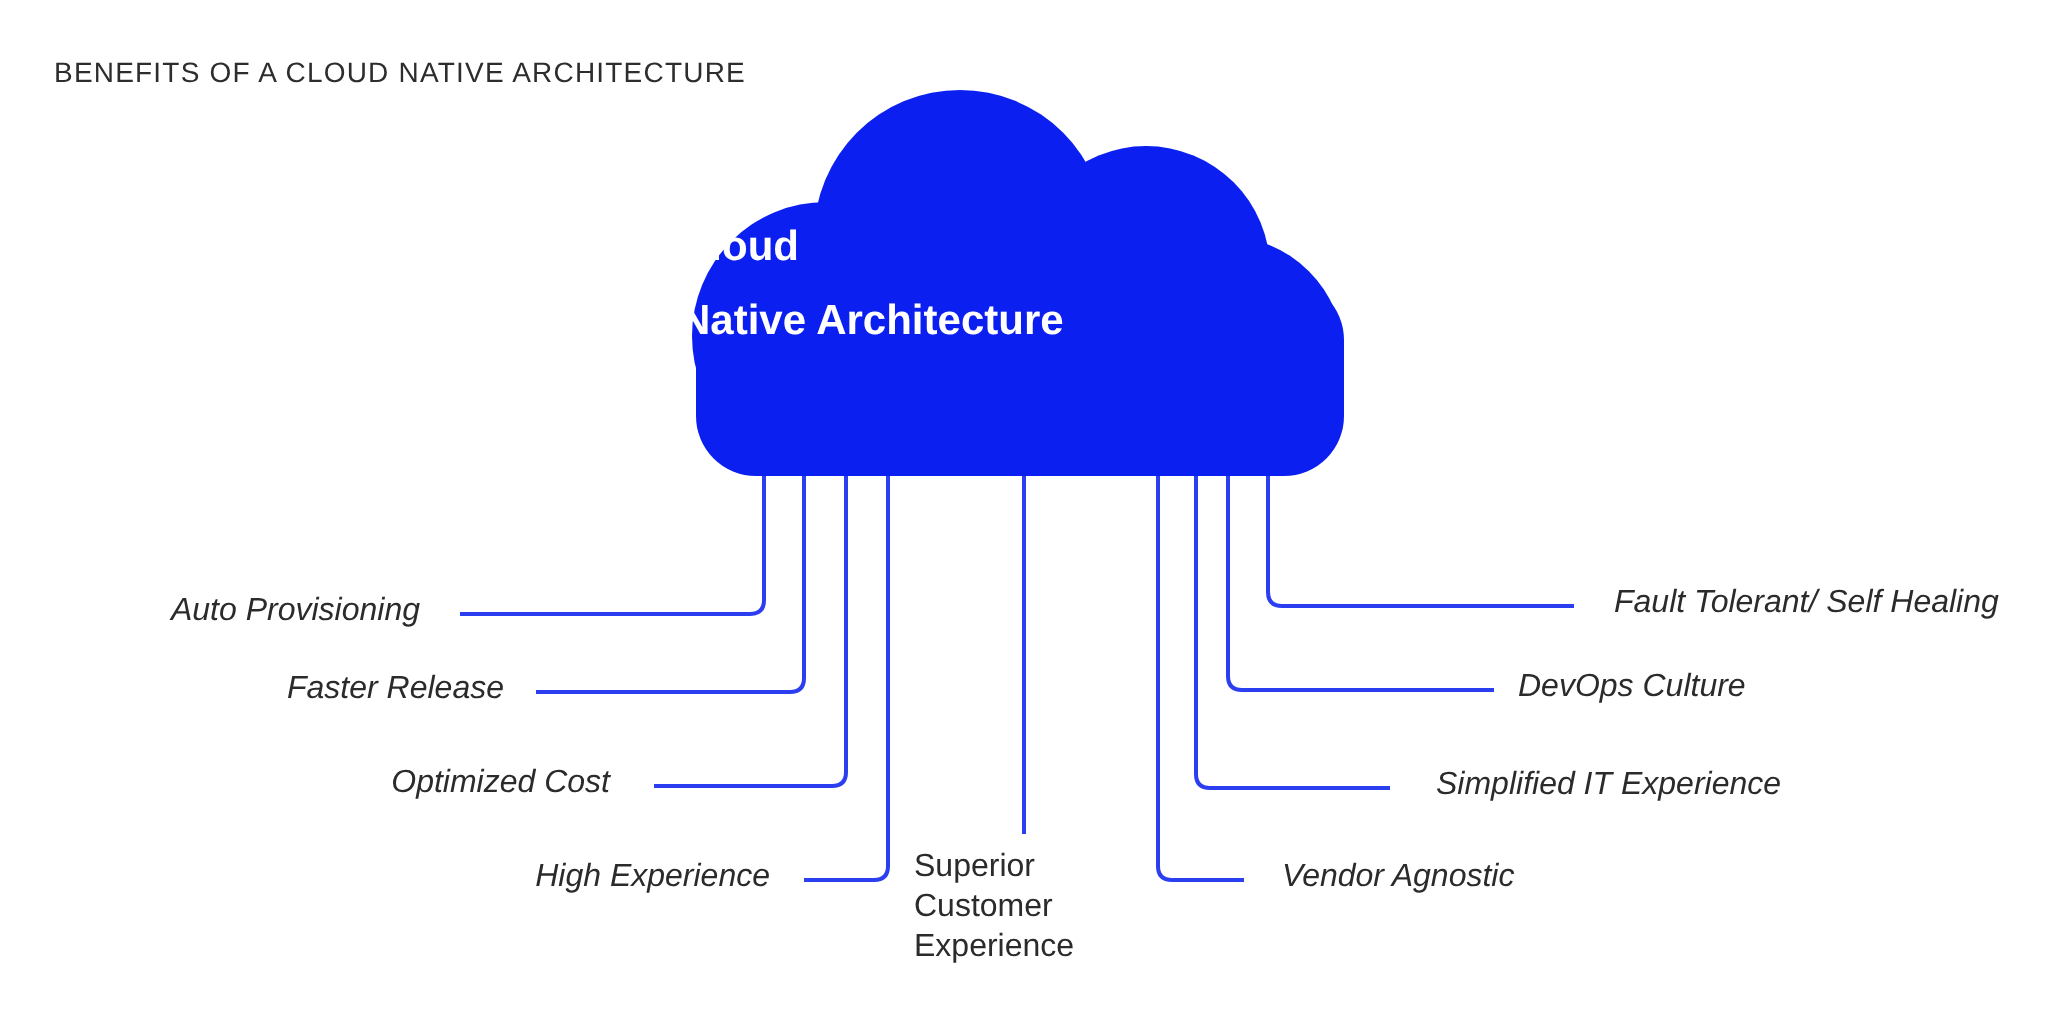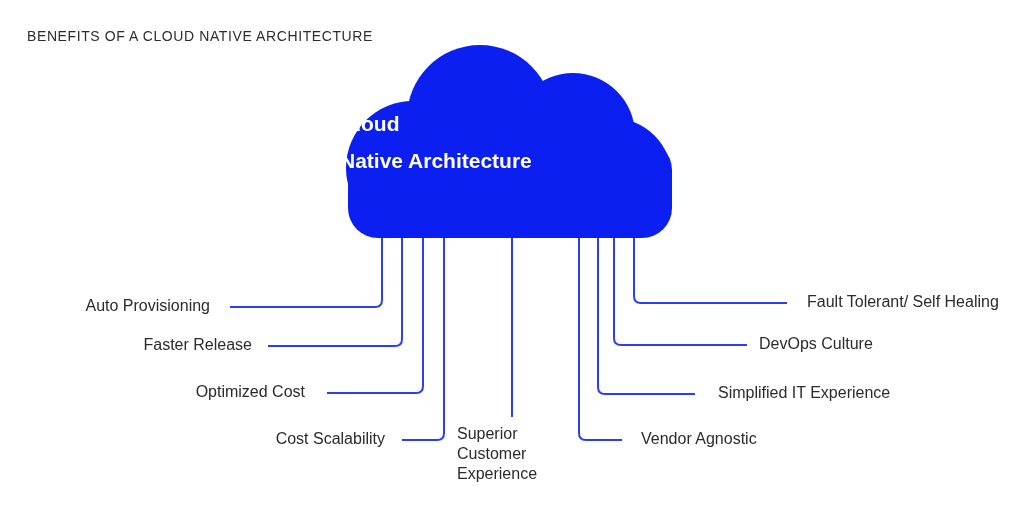--- a/index.html
+++ b/index.html
@@ -15,21 +15,21 @@
   .connectors{position:absolute;left:0;top:0;z-index:1;}
   .cloud{position:absolute;left:340px;top:42px;width:340px;height:196px;z-index:2;}
   .cloud svg{position:absolute;left:0;top:0;}
   .cloud-title{
     position:absolute;left:0;top:63px;width:100%;
     text-align:left;color:#ffffff;font-size:21px;font-weight:bold;
     line-height:37px;z-index:3;
   }
   .benefit-label{
     position:absolute;z-index:3;font-size:16px;line-height:20px;
-    color:#2b2b2b;white-space:nowrap;
+    color:#2b2b2b;white-space:nowrap;font-style:italic;
   }
   .benefit-center{
     position:absolute;z-index:3;font-size:16px;line-height:20px;
     color:#2b2b2b;width:110px;left:457px;top:424px;
   }
   
   .lbl-auto-provisioning{right:814px;top:296px;}
   .lbl-faster-release{right:772px;top:335px;}
   .lbl-optimized-cost{right:719px;top:382px;}
   .lbl-high-scalability{right:639px;top:429px;}
@@ -72,21 +72,21 @@
     </svg>
     <div class="cloud-title">
       <div>Cloud</div>
       <div>Native Architecture</div>
     </div>
   </div>
 
   <div class="benefit-label lbl-auto-provisioning">Auto Provisioning</div>
   <div class="benefit-label lbl-faster-release">Faster Release</div>
   <div class="benefit-label lbl-optimized-cost">Optimized Cost</div>
-  <div class="benefit-label lbl-high-scalability">Cost Scalability</div>
+  <div class="benefit-label lbl-high-scalability">High Experience</div>
 
   <div class="benefit-center">Superior Customer Experience</div>
 
   <div class="benefit-label lbl-fault-tolerant">Fault Tolerant/ Self Healing</div>
   <div class="benefit-label lbl-devops-culture">DevOps Culture</div>
   <div class="benefit-label lbl-simplified-it">Simplified IT Experience</div>
   <div class="benefit-label lbl-vendor-agnostic">Vendor Agnostic</div>
 
 </div>
 

